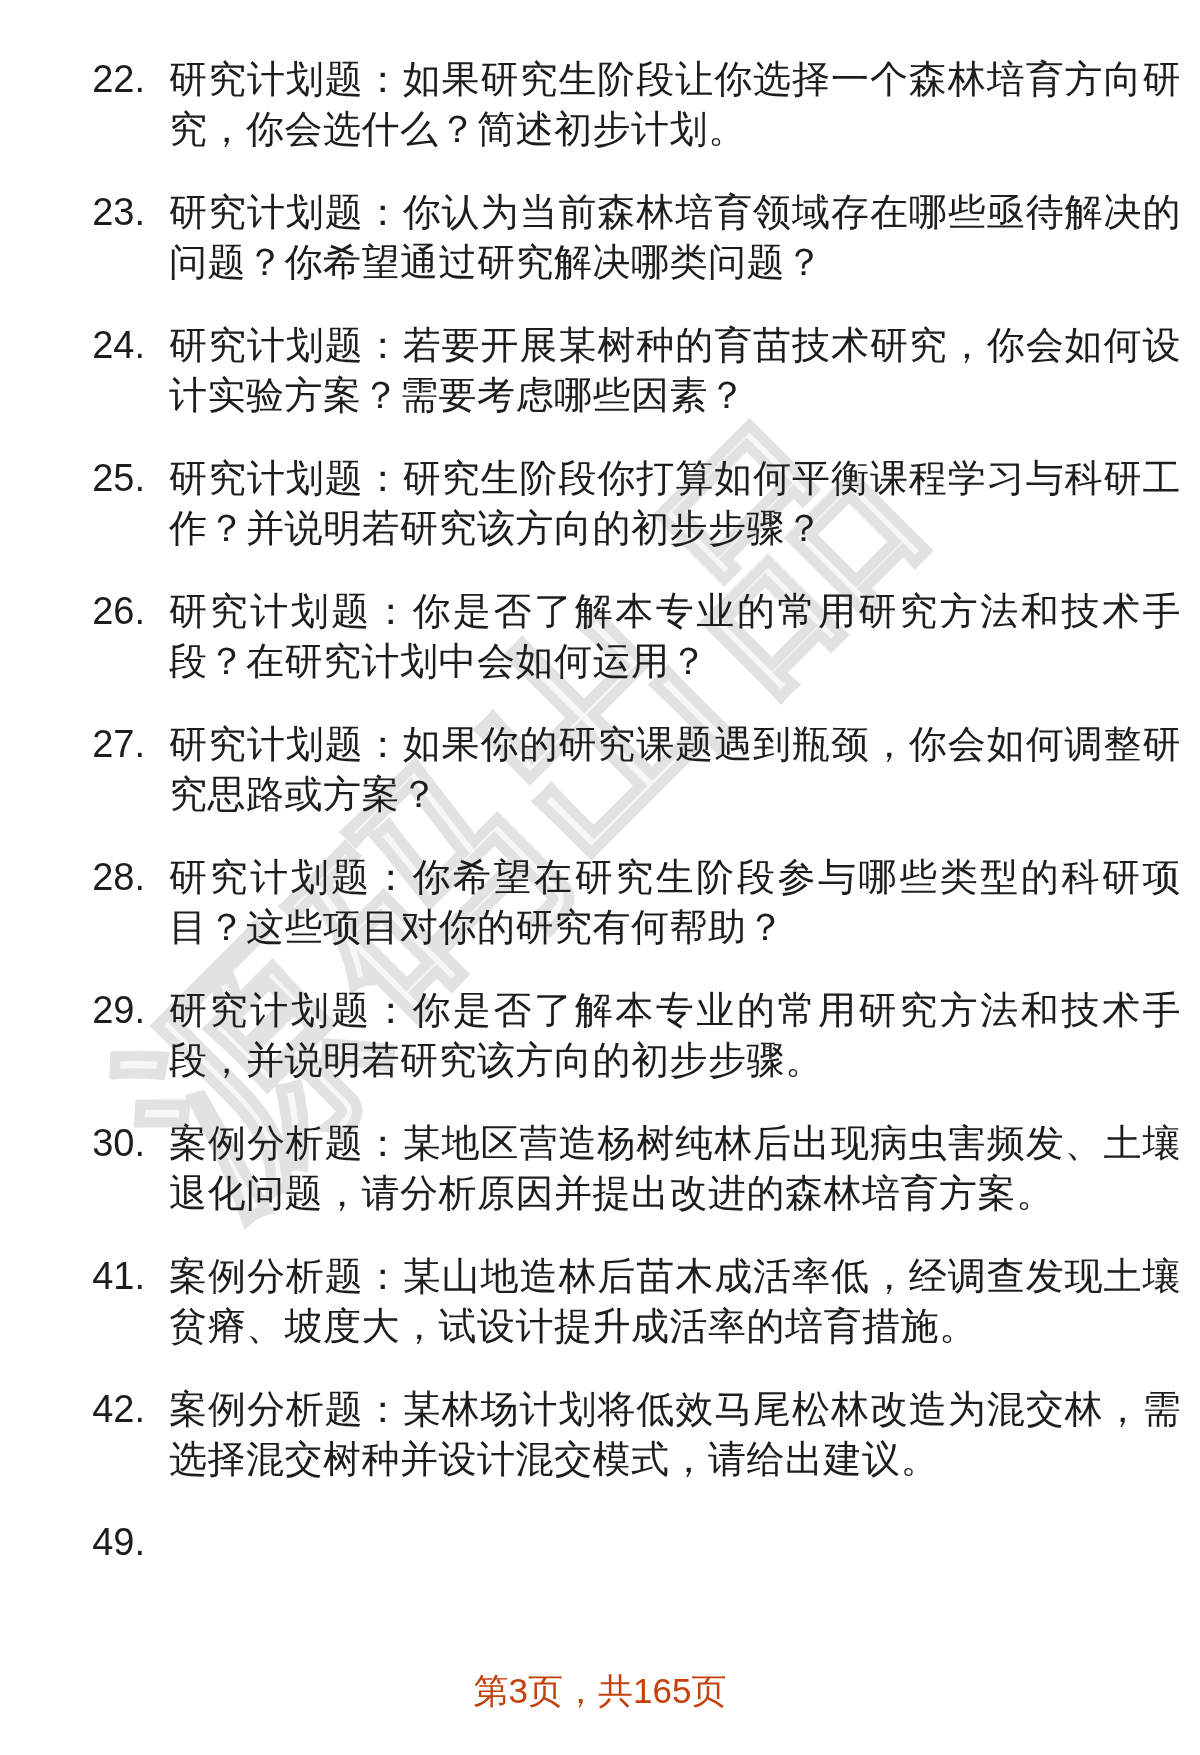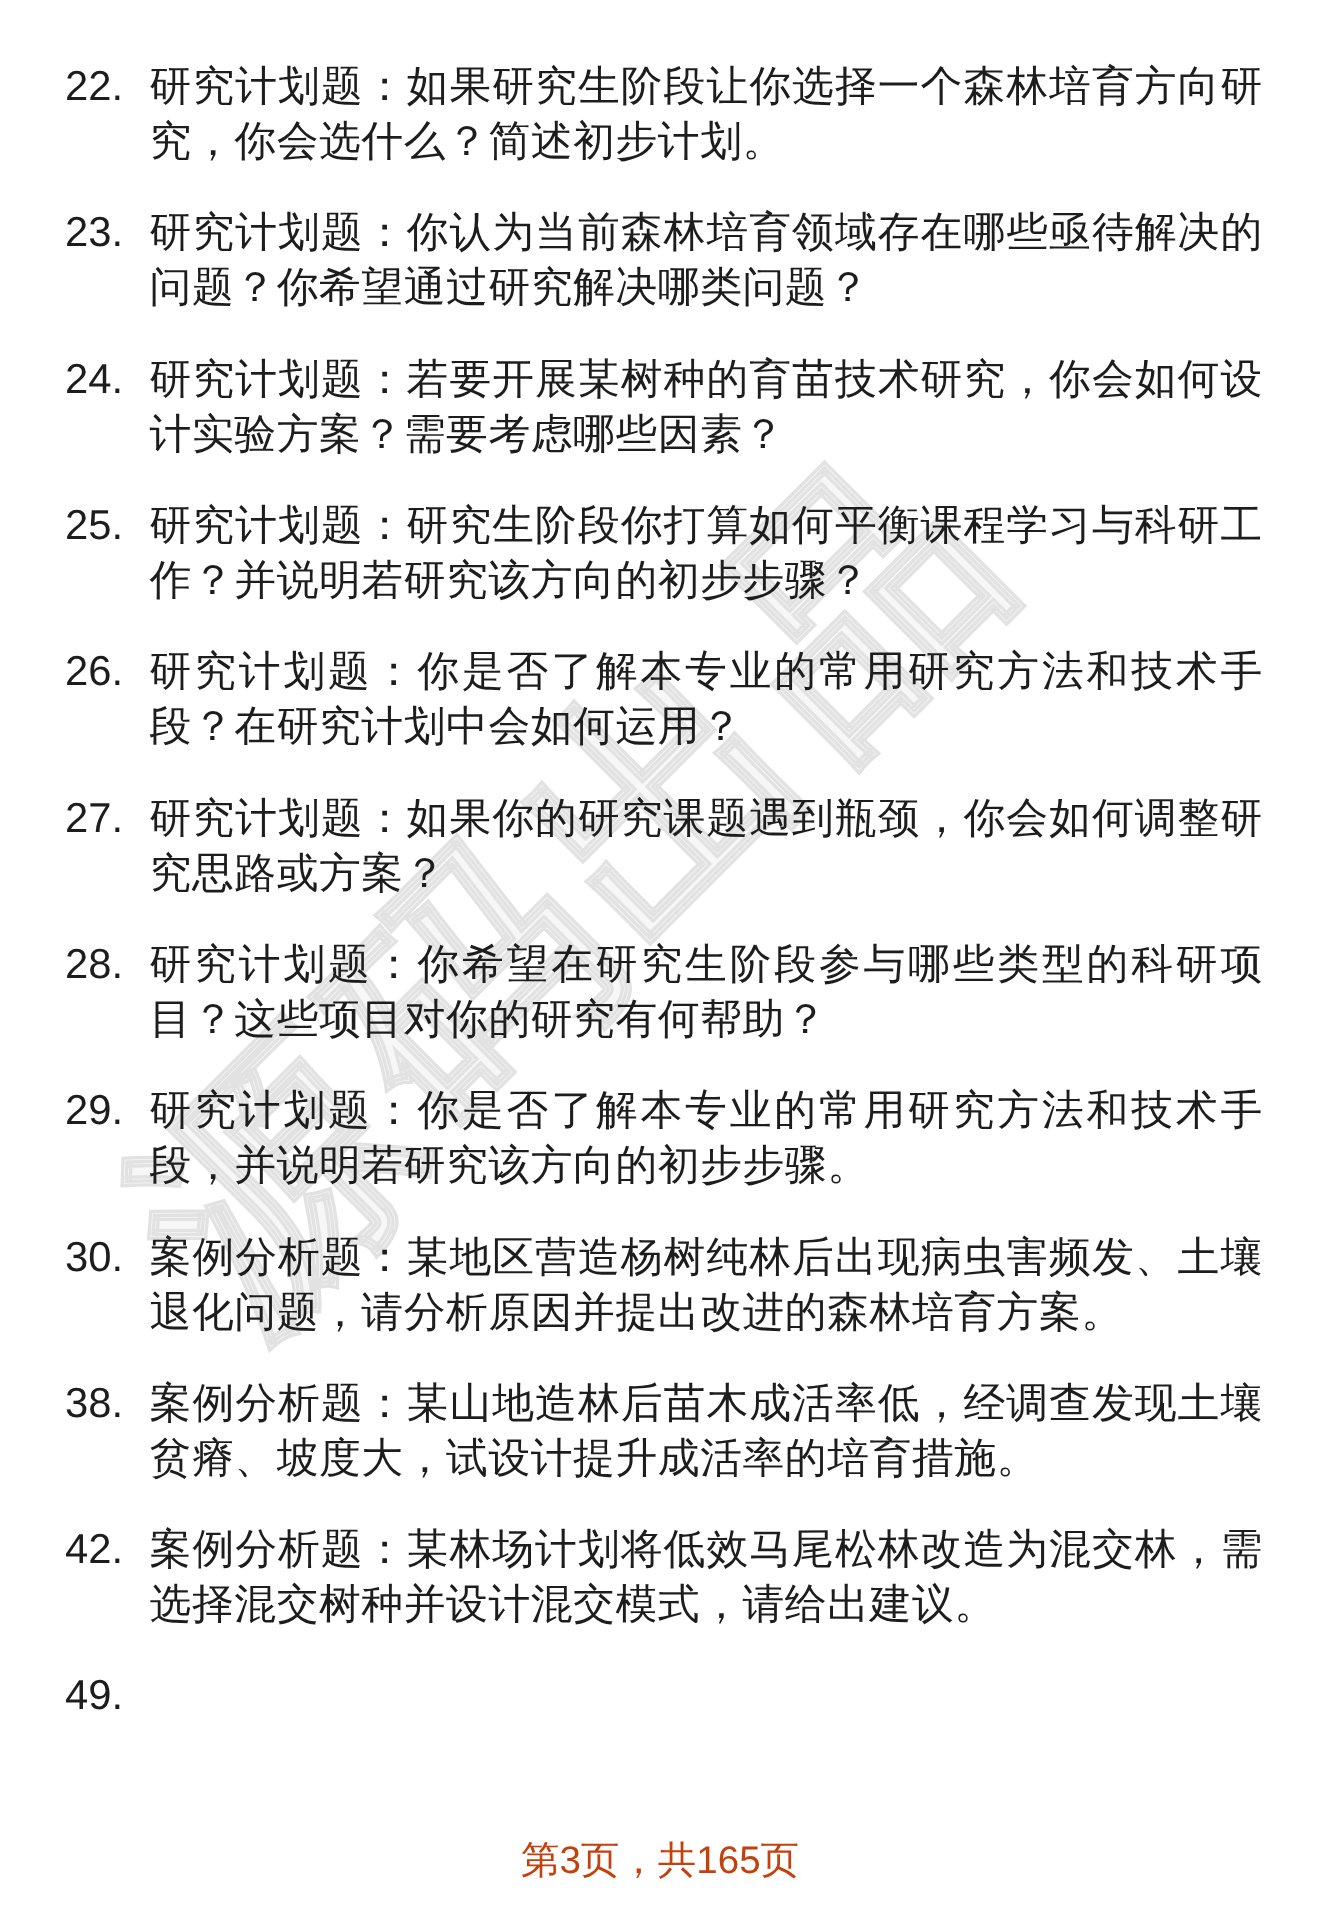--- a/index.html
+++ b/index.html
@@ -40,20 +40,21 @@
     right: 0;
     z-index: 1;
     list-style: none;
     margin: 0;
     padding: 0;
   }
   .q-row {
     display: flex;
     align-items: flex-start;
     margin-bottom: 33px;
+    padding-left: 33px;
   }
   .q-num {
     flex: none;
     width: 112px;
     text-align: right;
     font-size: 38px;
     line-height: 50px;
   }
   .q-text {
     margin: 0 0 0 24px;
@@ -112,21 +113,21 @@
     </li>
     <li class="q-row">
       <span class="q-num">29.</span>
       <p class="q-text">研究计划题：你是否了解本专业的常用研究方法和技术手段，并说明若研究该方向的初步步骤。</p>
     </li>
     <li class="q-row">
       <span class="q-num">30.</span>
       <p class="q-text">案例分析题：某地区营造杨树纯林后出现病虫害频发、土壤退化问题，请分析原因并提出改进的森林培育方案。</p>
     </li>
     <li class="q-row">
-      <span class="q-num">38.</span>
+      <span class="q-num">41.</span>
       <p class="q-text">案例分析题：某山地造林后苗木成活率低，经调查发现土壤贫瘠、坡度大，试设计提升成活率的培育措施。</p>
     </li>
     <li class="q-row">
       <span class="q-num">42.</span>
       <p class="q-text">案例分析题：某林场计划将低效马尾松林改造为混交林，需选择混交树种并设计混交模式，请给出建议。</p>
     </li>
     <li class="q-row">
       <span class="q-num">49.</span>
     </li>
   </ol>

